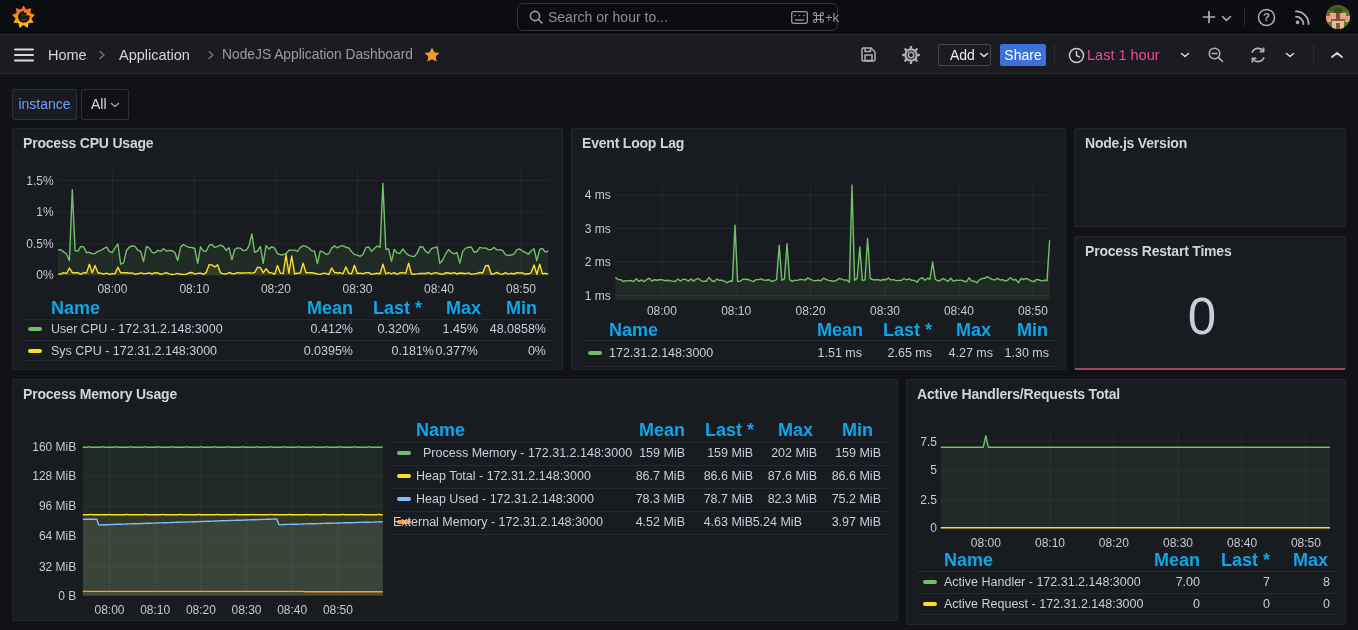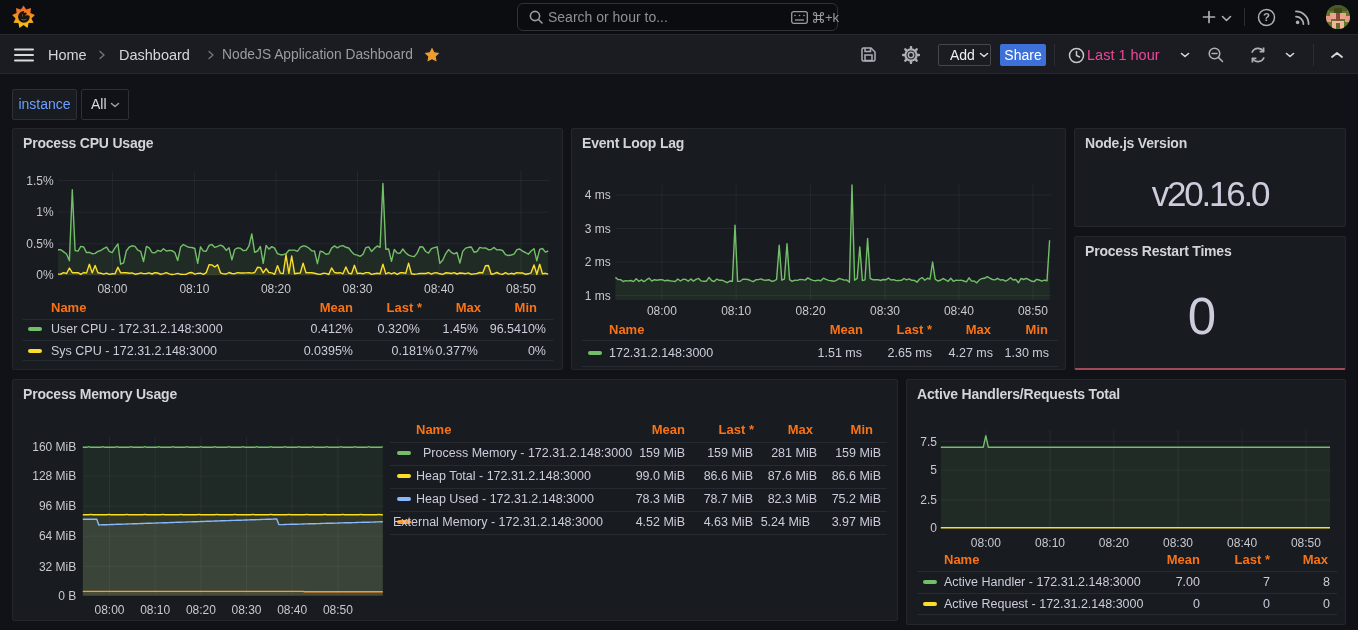--- a/index.html
+++ b/index.html
@@ -1,20 +1,20 @@
 <!DOCTYPE html>
 <html><head><meta charset="utf-8"><title>NodeJS Application Dashboard</title>
 <style>
 html,body{margin:0;padding:0;background:#111217;font-family:"Liberation Sans",sans-serif;}
 body{width:1358px;height:630px;position:relative;overflow:hidden;}
 .abs{position:absolute;}
 .abs svg{display:block;}
 .panel{position:absolute;background:#181b1f;border:1px solid #25262c;border-radius:2px;box-sizing:border-box;}
 .ptitle{position:absolute;left:10px;top:6px;font-size:14px;font-weight:bold;color:#d3d4da;letter-spacing:-0.2px;}
-.lgh{font-size:13px;font-weight:bold;color:#f97316;line-height:16px;white-space:nowrap;}
+.lgh{font-size:18px;font-weight:bold;color:#0ea5e9;line-height:16px;white-space:nowrap;}
 .lgt{font-size:12.5px;color:#ccccdc;line-height:16px;white-space:nowrap;}
 </style></head>
 <body>
 <div class="abs" style="left:0;top:0;width:1358px;height:34px;background:#0c0d10;border-bottom:1px solid #28292e;"></div>
 <div class="abs" style="left:12px;top:5px;">
     <svg width="23" height="24" viewBox="0 0 23 24" fill="none">
       <defs>
         <linearGradient id="gl" x1="0" y1="0" x2="0" y2="1">
           <stop offset="0" stop-color="#F05A28"></stop>
           <stop offset="1" stop-color="#FBCA0A"></stop>
@@ -96,21 +96,21 @@
       <rect y="6" width="20" height="2" rx="1" fill="#d8d9dd"></rect>
       <rect y="11.5" width="20" height="2" rx="1" fill="#d8d9dd"></rect>
     </svg>
   </div>
 <div class="abs" style="left:48px;top:47px;font-size:14.5px;font-weight:500;color:#d5d6db;">Home</div>
 <div class="abs" style="left:98px;top:50px;">
     <svg width="8" height="10" viewBox="0 0 8 10" fill="none">
       <polyline points="2,1.5 6,5 2,8.5" stroke="#73747c" stroke-width="1.4" stroke-linecap="round" stroke-linejoin="round"></polyline>
     </svg>
   </div>
-<div class="abs" style="left:119px;top:47px;font-size:14.5px;font-weight:500;color:#d5d6db;">Dashboard</div>
+<div class="abs" style="left:119px;top:47px;font-size:14.5px;font-weight:500;color:#d5d6db;">Application</div>
 <div class="abs" style="left:207px;top:50px;">
     <svg width="8" height="10" viewBox="0 0 8 10" fill="none">
       <polyline points="2,1.5 6,5 2,8.5" stroke="#73747c" stroke-width="1.4" stroke-linecap="round" stroke-linejoin="round"></polyline>
     </svg>
   </div>
 <div class="abs" style="left:222px;top:47px;font-size:13.8px;color:#9a9ca3;">NodeJS Application Dashboard</div>
 <div class="abs" style="left:424px;top:47px;">
     <svg width="16" height="15" viewBox="0 0 16 15" fill="none">
       <path d="M8 0.6 L10.3 5.2 L15.4 5.9 L11.7 9.5 L12.6 14.5 L8 12.2 L3.4 14.5 L4.3 9.5 L0.6 5.9 L5.7 5.2 Z" fill="#ED9D2D"></path>
     </svg>
@@ -227,21 +227,21 @@
     <div class="abs lgh" style="left:38px;top:170.8px">Name</div>
     <div class="abs lgh" style="right:209px;top:170.8px">Mean</div>
     <div class="abs lgh" style="right:140px;top:170.8px">Last *</div>
     <div class="abs lgh" style="right:81px;top:170.8px">Max</div>
     <div class="abs lgh" style="right:25px;top:170.8px">Min</div>
     <div class="abs" style="left:15px;width:14px;top:198.3px;height:4px;border-radius:2px;background:#73BF69"></div>
     <div class="abs lgt" style="left:38px;top:192.3px">User CPU - 172.31.2.148:3000</div>
     <div class="abs lgt" style="right:209px;top:192.3px">0.412%</div>
     <div class="abs lgt" style="right:142px;top:192.3px">0.320%</div>
     <div class="abs lgt" style="right:84px;top:192.3px">1.45%</div>
-    <div class="abs lgt" style="right:16px;top:192.3px">96.5410%</div>
+    <div class="abs lgt" style="right:16px;top:192.3px">48.0858%</div>
     <div class="abs" style="left:15px;width:14px;top:219.6px;height:4px;border-radius:2px;background:#FADE2A"></div>
     <div class="abs lgt" style="left:38px;top:213.6px">Sys CPU - 172.31.2.148:3000</div>
     <div class="abs lgt" style="right:209px;top:213.6px">0.0395%</div>
     <div class="abs lgt" style="right:128px;top:213.6px">0.181%</div>
     <div class="abs lgt" style="right:84px;top:213.6px">0.377%</div>
     <div class="abs lgt" style="right:16px;top:213.6px">0%</div>
   </div>
 <div class="panel" style="left:571px;top:128px;width:495px;height:242px;">
     <div class="ptitle">Event Loop Lag</div>
     <svg class="abs" style="left:0;top:0" width="493" height="240" viewBox="0 0 493 240">
@@ -277,21 +277,20 @@
     <div class="abs lgh" style="right:17px;top:193.4px">Min</div>
     <div class="abs" style="left:16px;width:14px;top:222.0px;height:4px;border-radius:2px;background:#73BF69"></div>
     <div class="abs lgt" style="left:37px;top:216.0px">172.31.2.148:3000</div>
     <div class="abs lgt" style="right:203px;top:216.0px">1.51 ms</div>
     <div class="abs lgt" style="right:133px;top:216.0px">2.65 ms</div>
     <div class="abs lgt" style="right:72px;top:216.0px">4.27 ms</div>
     <div class="abs lgt" style="right:16px;top:216.0px">1.30 ms</div>
   </div>
 <div class="panel" style="left:1074px;top:128px;width:272px;height:99px;">
     <div class="ptitle">Node.js Version</div>
-    <div class="abs" style="left:0;top:45px;width:270px;text-align:center;font-size:35px;font-weight:500;color:#ccccdc;letter-spacing:-2.2px;">v20.16.0</div>
   </div>
 <div class="panel" style="left:1074px;top:236px;width:272px;height:134px;border-bottom:2px solid #a04a5a;">
     <div class="ptitle">Process Restart Times</div>
     <div class="abs" style="left:0;top:50px;width:254px;text-align:center;font-size:51px;font-weight:500;color:#ccccdc;">0</div>
   </div>
 <div class="panel" style="left:12px;top:379px;width:886px;height:242px;">
     <div class="ptitle">Process Memory Usage</div>
     <svg class="abs" style="left:0;top:0" width="884" height="240" viewBox="0 0 884 240">
       <line x1="69.8" y1="215.6" x2="370.5" y2="215.6" stroke="rgba(204,204,220,0.07)" stroke-width="1"></line>
       <line x1="69.8" y1="186.3" x2="370.5" y2="186.3" stroke="rgba(204,204,220,0.07)" stroke-width="1"></line>
@@ -333,39 +332,39 @@
     <div class="abs" style="left:377px;right:auto;width:497px;top:153.5px;height:1px;background:rgba(204,204,220,0.09)"></div>
     <div class="abs lgh" style="left:403px;top:41.9px">Name</div>
     <div class="abs lgh" style="right:212px;top:41.9px">Mean</div>
     <div class="abs lgh" style="right:143px;top:41.9px">Last *</div>
     <div class="abs lgh" style="right:84px;top:41.9px">Max</div>
     <div class="abs lgh" style="right:24px;top:41.9px">Min</div>
     <div class="abs" style="left:384px;width:14px;top:71.0px;height:4px;border-radius:2px;background:#73BF69"></div>
     <div class="abs lgt" style="left:410px;top:65.0px">Process Memory - 172.31.2.148:3000</div>
     <div class="abs lgt" style="right:212px;top:65.0px">159 MiB</div>
     <div class="abs lgt" style="right:144px;top:65.0px">159 MiB</div>
-    <div class="abs lgt" style="right:80px;top:65.0px">281 MiB</div>
+    <div class="abs lgt" style="right:80px;top:65.0px">202 MiB</div>
     <div class="abs lgt" style="right:16px;top:65.0px">159 MiB</div>
     <div class="abs" style="left:384px;width:14px;top:94.0px;height:4px;border-radius:2px;background:#FADE2A"></div>
     <div class="abs lgt" style="left:403px;top:88.0px">Heap Total - 172.31.2.148:3000</div>
-    <div class="abs lgt" style="right:212px;top:88.0px">99.0 MiB</div>
+    <div class="abs lgt" style="right:212px;top:88.0px">86.7 MiB</div>
     <div class="abs lgt" style="right:144px;top:88.0px">86.6 MiB</div>
     <div class="abs lgt" style="right:80px;top:88.0px">87.6 MiB</div>
     <div class="abs lgt" style="right:16px;top:88.0px">86.6 MiB</div>
     <div class="abs" style="left:384px;width:14px;top:117.0px;height:4px;border-radius:2px;background:#8AB8FF"></div>
     <div class="abs lgt" style="left:403px;top:111.0px">Heap Used - 172.31.2.148:3000</div>
     <div class="abs lgt" style="right:212px;top:111.0px">78.3 MiB</div>
     <div class="abs lgt" style="right:144px;top:111.0px">78.7 MiB</div>
     <div class="abs lgt" style="right:80px;top:111.0px">82.3 MiB</div>
     <div class="abs lgt" style="right:16px;top:111.0px">75.2 MiB</div>
     <div class="abs" style="left:384px;width:14px;top:140.0px;height:4px;border-radius:2px;background:#FF9830"></div>
     <div class="abs lgt" style="left:380px;top:134.0px">External Memory - 172.31.2.148:3000</div>
     <div class="abs lgt" style="right:212px;top:134.0px">4.52 MiB</div>
     <div class="abs lgt" style="right:144px;top:134.0px">4.63 MiB</div>
-    <div class="abs lgt" style="right:87px;top:134.0px">5.24 MiB</div>
+    <div class="abs lgt" style="right:95px;top:134.0px">5.24 MiB</div>
     <div class="abs lgt" style="right:16px;top:134.0px">3.97 MiB</div>
   </div>
 <div class="panel" style="left:906px;top:379px;width:440px;height:246px;">
     <div class="ptitle">Active Handlers/Requests Total</div>
     <svg class="abs" style="left:0;top:0" width="438" height="240" viewBox="0 0 438 240">
       <line x1="33.8" y1="147.8" x2="423.0" y2="147.8" stroke="rgba(204,204,220,0.07)" stroke-width="1"></line>
       <line x1="33.8" y1="120.1" x2="423.0" y2="120.1" stroke="rgba(204,204,220,0.07)" stroke-width="1"></line>
       <line x1="33.8" y1="90.2" x2="423.0" y2="90.2" stroke="rgba(204,204,220,0.07)" stroke-width="1"></line>
       <line x1="33.8" y1="61.3" x2="423.0" y2="61.3" stroke="rgba(204,204,220,0.07)" stroke-width="1"></line>
       <line x1="78.8" y1="50" x2="78.8" y2="147.8" stroke="rgba(204,204,220,0.07)" stroke-width="1"></line>

